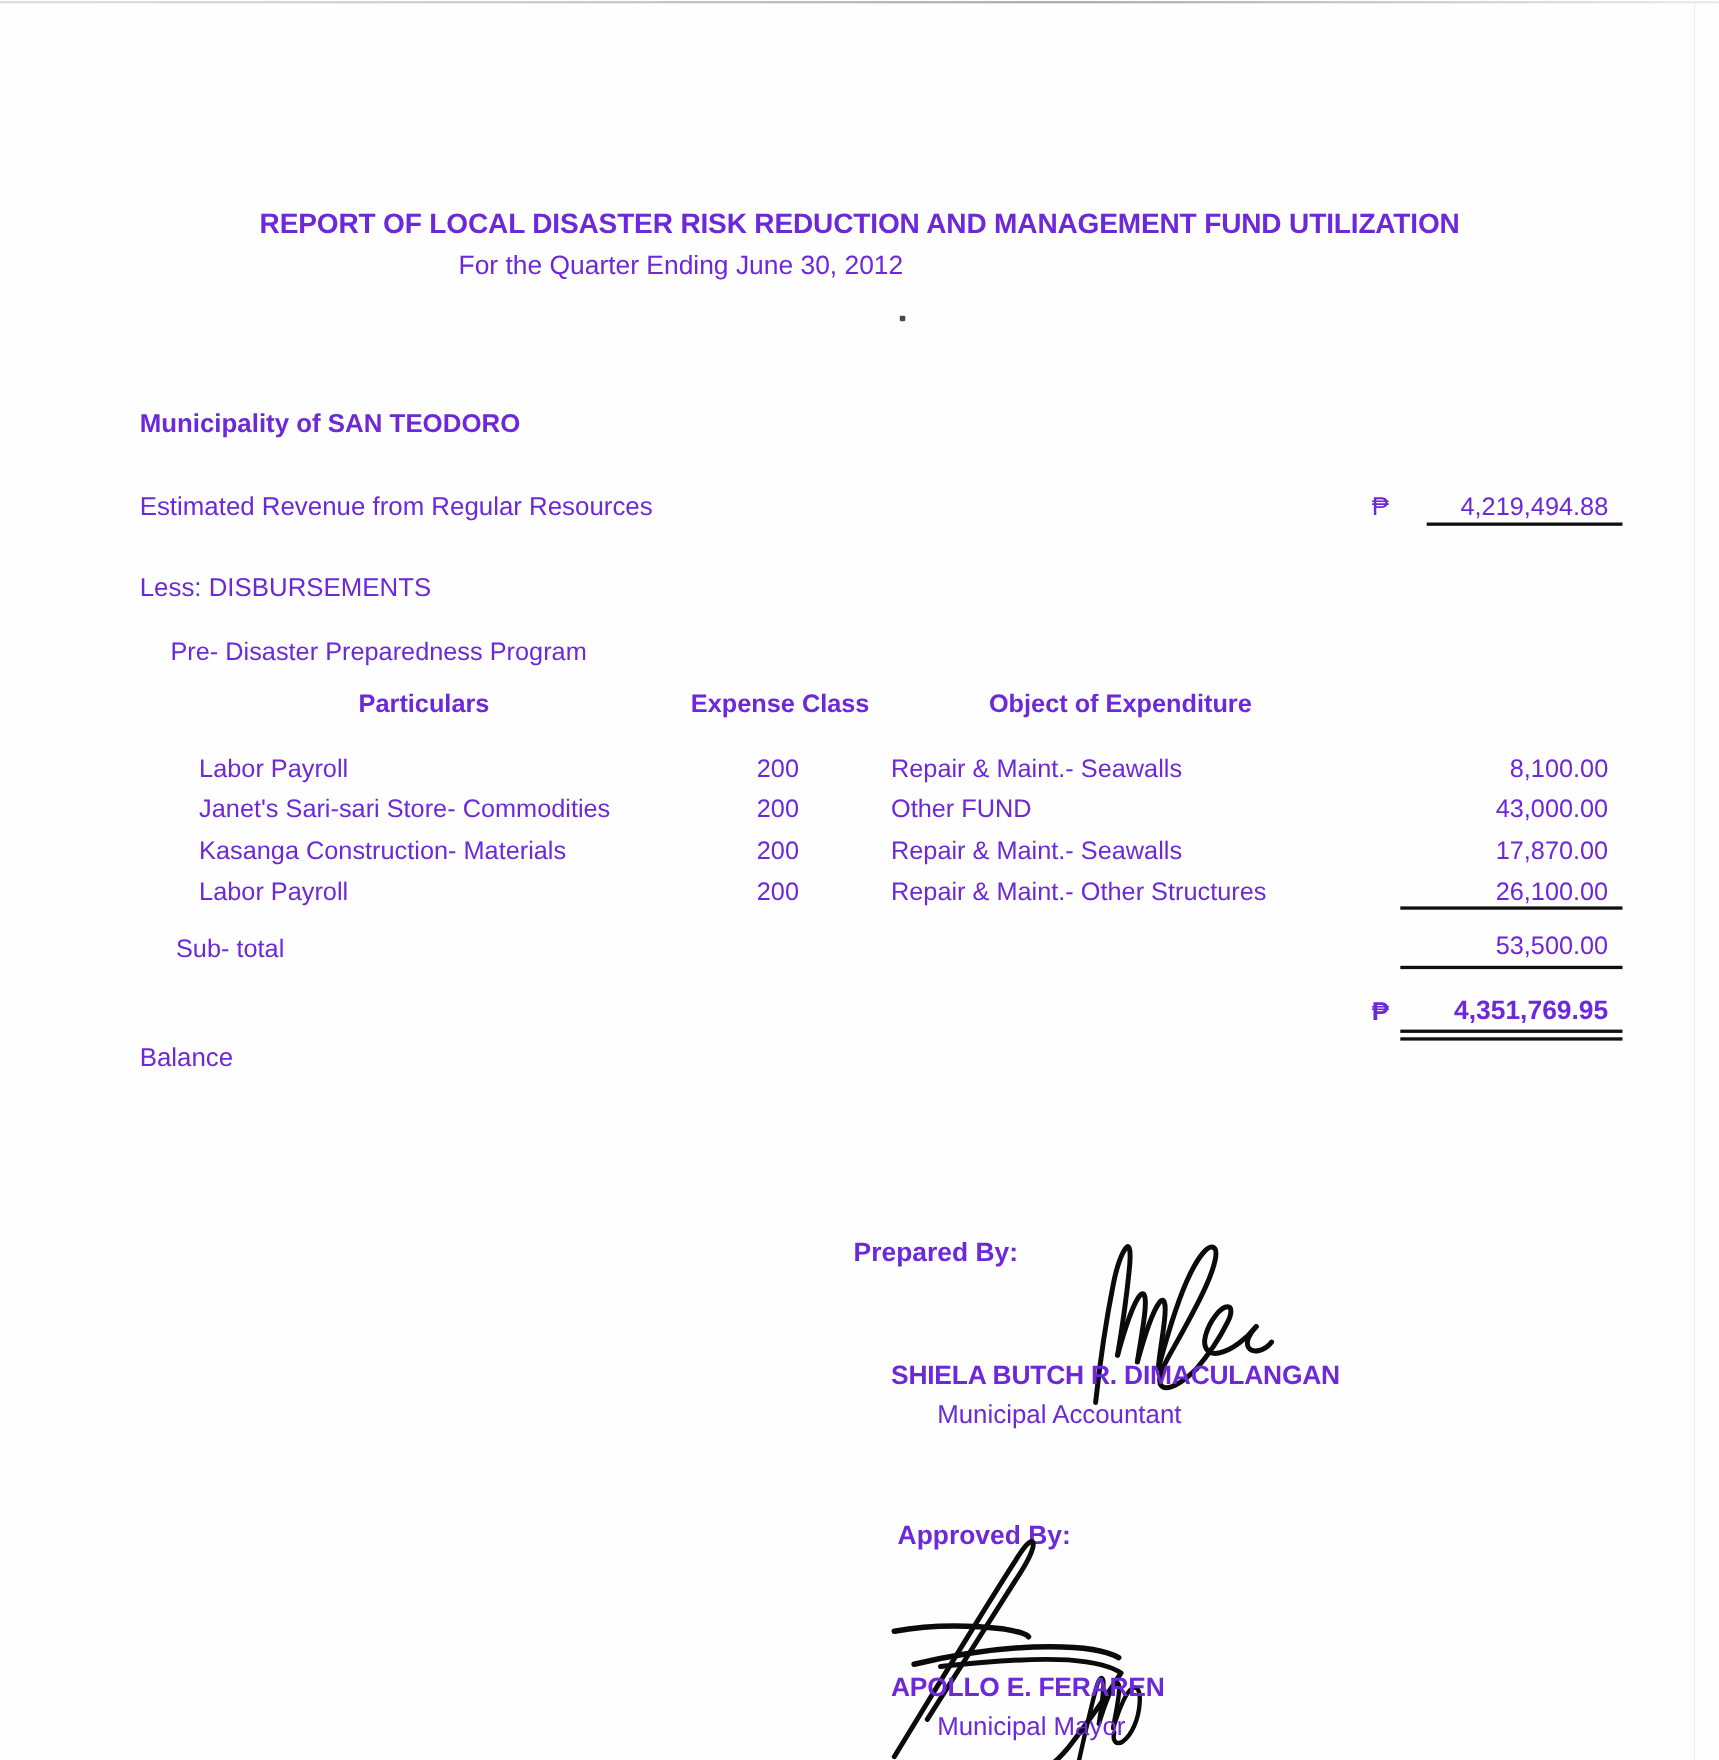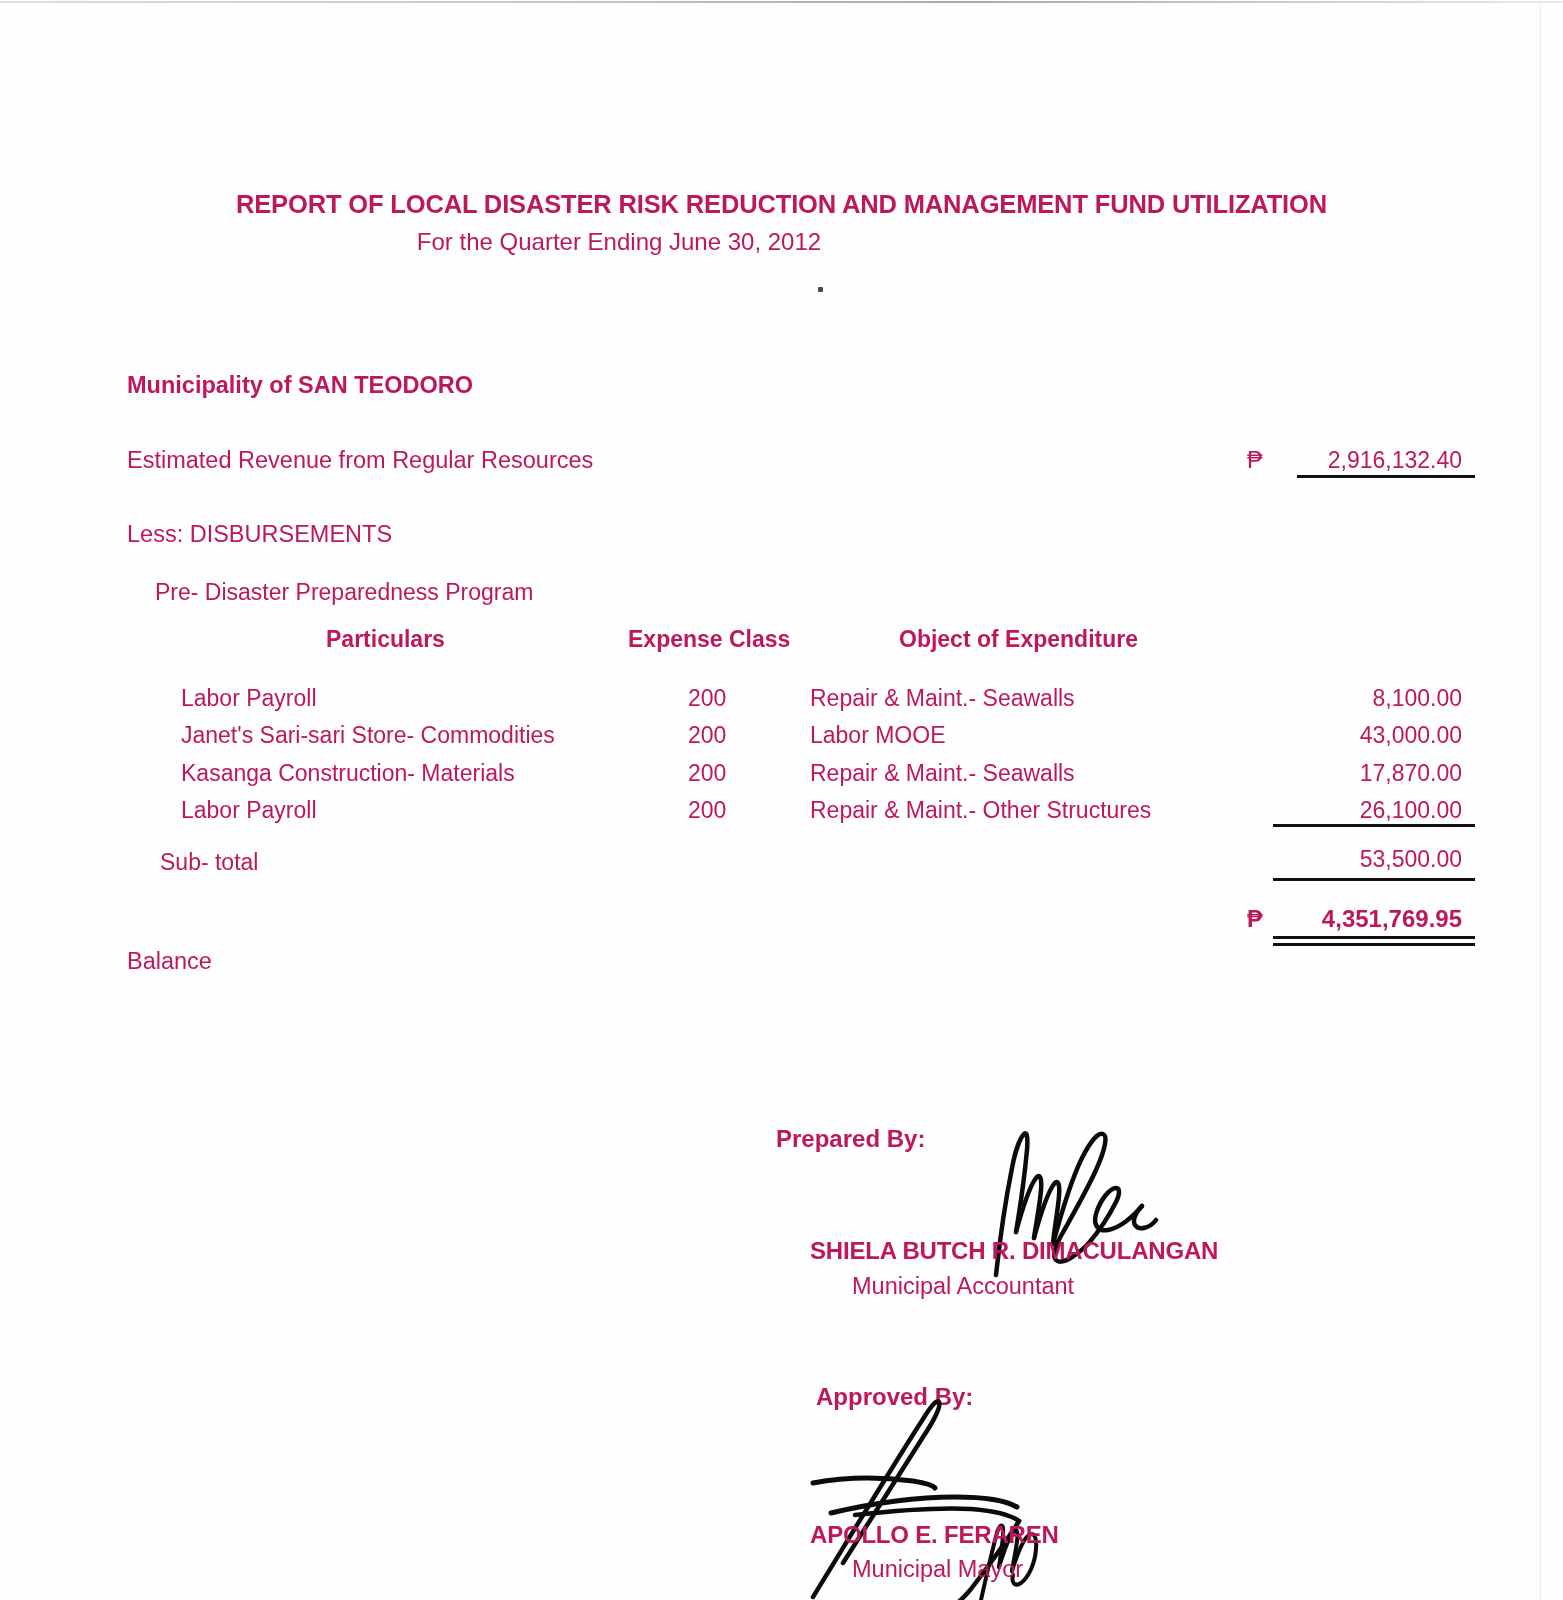--- a/index.html
+++ b/index.html
@@ -6,21 +6,21 @@
     margin: 0;
     padding: 0;
     background: #ffffff;
   }
   .page {
     position: relative;
     width: 1563px;
     height: 1600px;
     background: #fefefe;
     font-family: "Liberation Sans", sans-serif;
-    color: #be185d;
+    color: #6d28d9;
     overflow: hidden;
   }
   
   .scan-edge-top {
     position: absolute;
     left: 0; top: 1px;
     width: 1563px; height: 2px;
     background: linear-gradient(to right, #d8d8d8 0%, #bdbdbd 35%, #9a9a9a 62%, #cfcfcf 88%, #e8e8e8 100%);
     opacity: .85;
   }
@@ -177,38 +177,38 @@
   <div class="scan-edge-right"></div>
   <div class="speck" style="left:818px; top:287px;"></div>
 
   <div class="t title">REPORT OF LOCAL DISASTER RISK REDUCTION AND MANAGEMENT FUND UTILIZATION</div>
   <div class="t subtitle">For the Quarter Ending June 30, 2012</div>
 
   <div class="t muni">Municipality of SAN TEODORO</div>
 
   <div class="t rev-label">Estimated Revenue from  Regular Resources</div>
   <div class="t peso peso-rev">₱</div>
-  <div class="t row-amount" style="top:447px;">2,916,132.40</div>
+  <div class="t row-amount" style="top:447px;">4,219,494.88</div>
   <div class="rule rule-rev"></div>
 
   <div class="t less-label">Less: DISBURSEMENTS</div>
   <div class="t prog-label">Pre- Disaster Preparedness Program</div>
 
   <div class="t col-head ch-particulars">Particulars</div>
   <div class="t col-head ch-expclass">Expense Class</div>
   <div class="t col-head ch-object">Object of Expenditure</div>
 
   <div class="t row-particular" style="top:685px;">Labor Payroll</div>
   <div class="t row-expclass" style="top:685px;">200</div>
   <div class="t row-object" style="top:685px;">Repair &amp;  Maint.- Seawalls</div>
   <div class="t row-amount" style="top:685px;">8,100.00</div>
 
   <div class="t row-particular" style="top:722px;">Janet's Sari-sari Store- Commodities</div>
   <div class="t row-expclass" style="top:722px;">200</div>
-  <div class="t row-object" style="top:722px;">Labor MOOE</div>
+  <div class="t row-object" style="top:722px;">Other FUND</div>
   <div class="t row-amount" style="top:722px;">43,000.00</div>
 
   <div class="t row-particular" style="top:760px;">Kasanga Construction- Materials</div>
   <div class="t row-expclass" style="top:760px;">200</div>
   <div class="t row-object" style="top:760px;">Repair &amp;  Maint.- Seawalls</div>
   <div class="t row-amount" style="top:760px;">17,870.00</div>
 
   <div class="t row-particular" style="top:797px;">Labor Payroll</div>
   <div class="t row-expclass" style="top:797px;">200</div>
   <div class="t row-object" style="top:797px;">Repair &amp;  Maint.- Other Structures</div>

